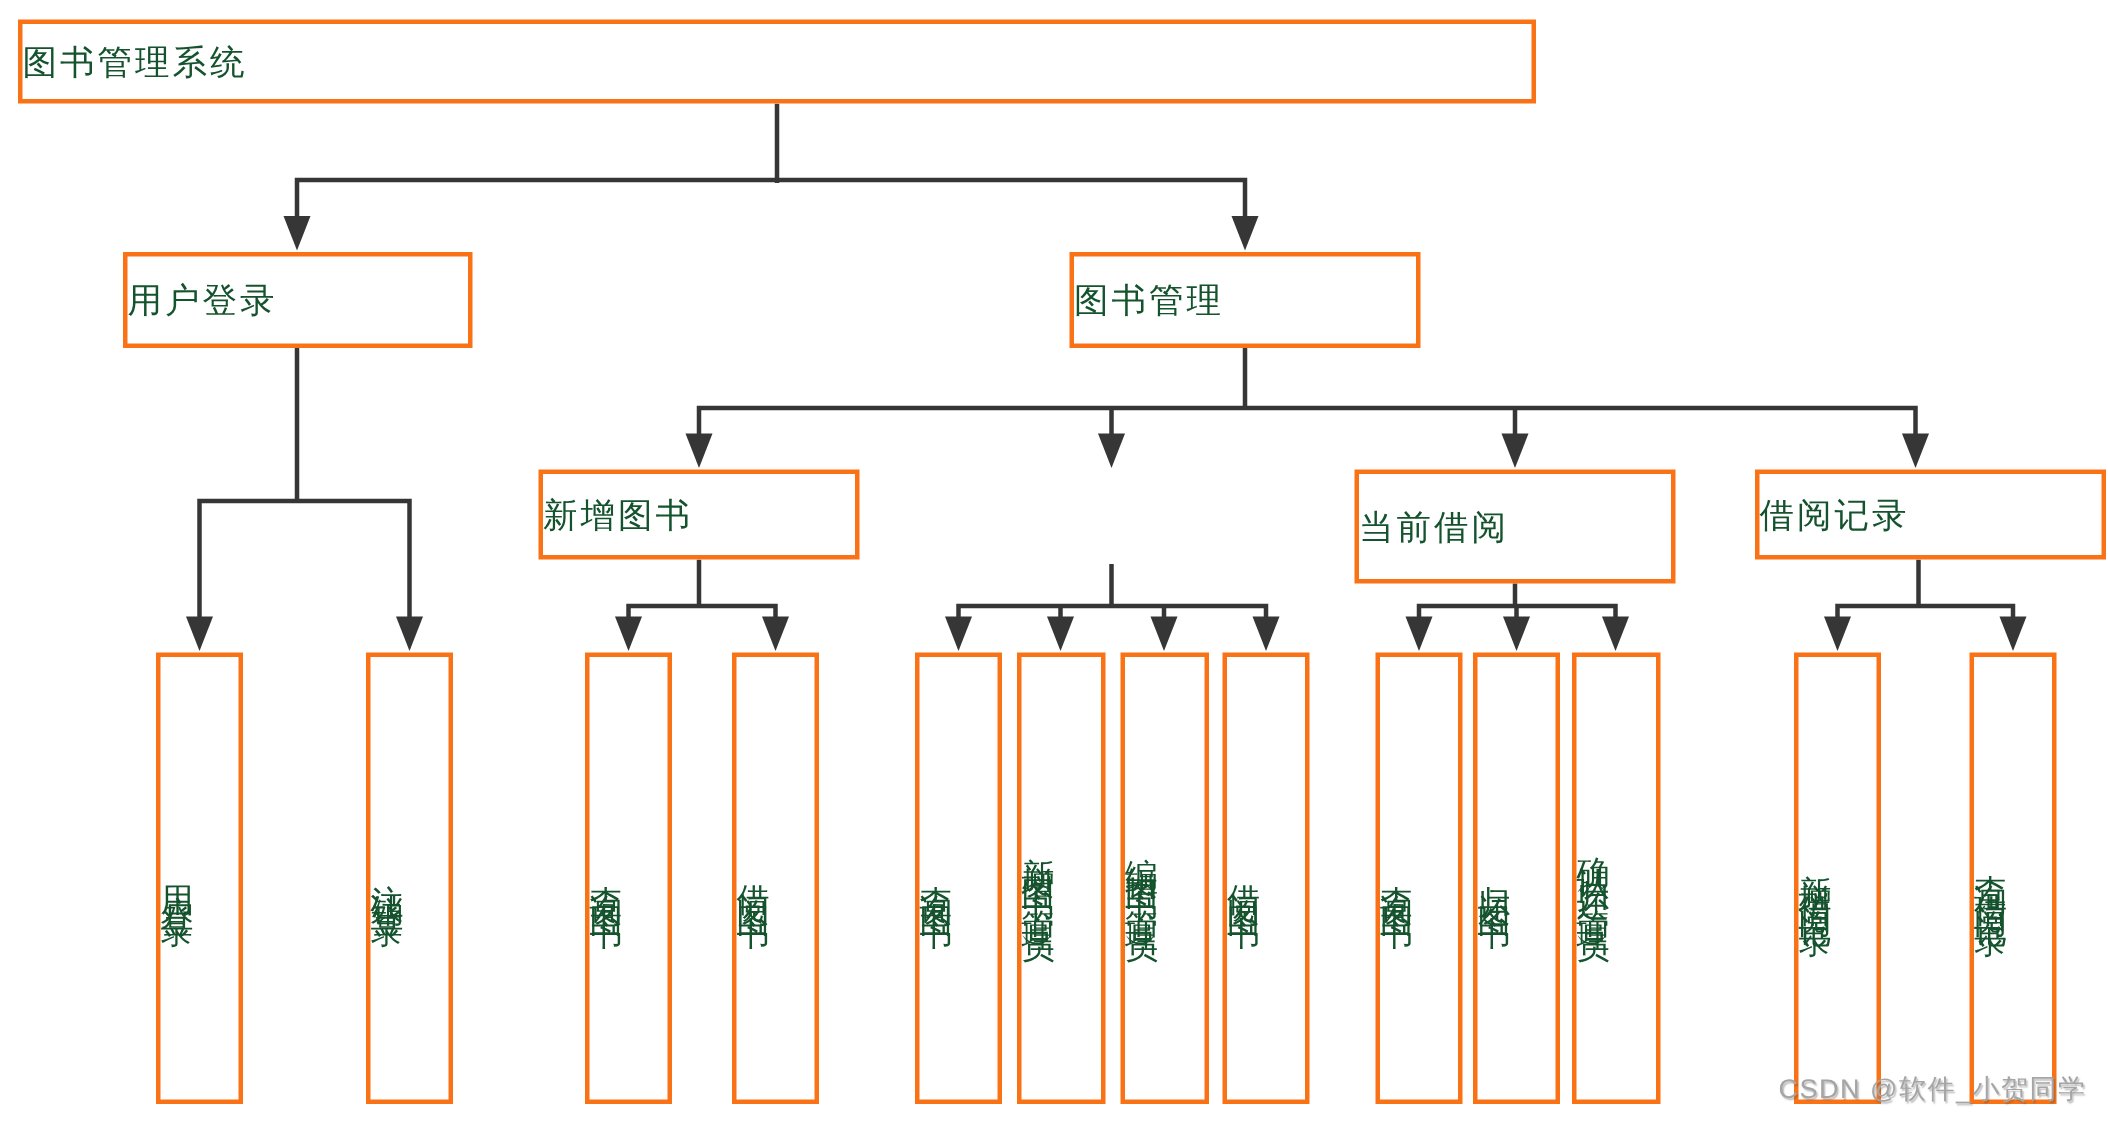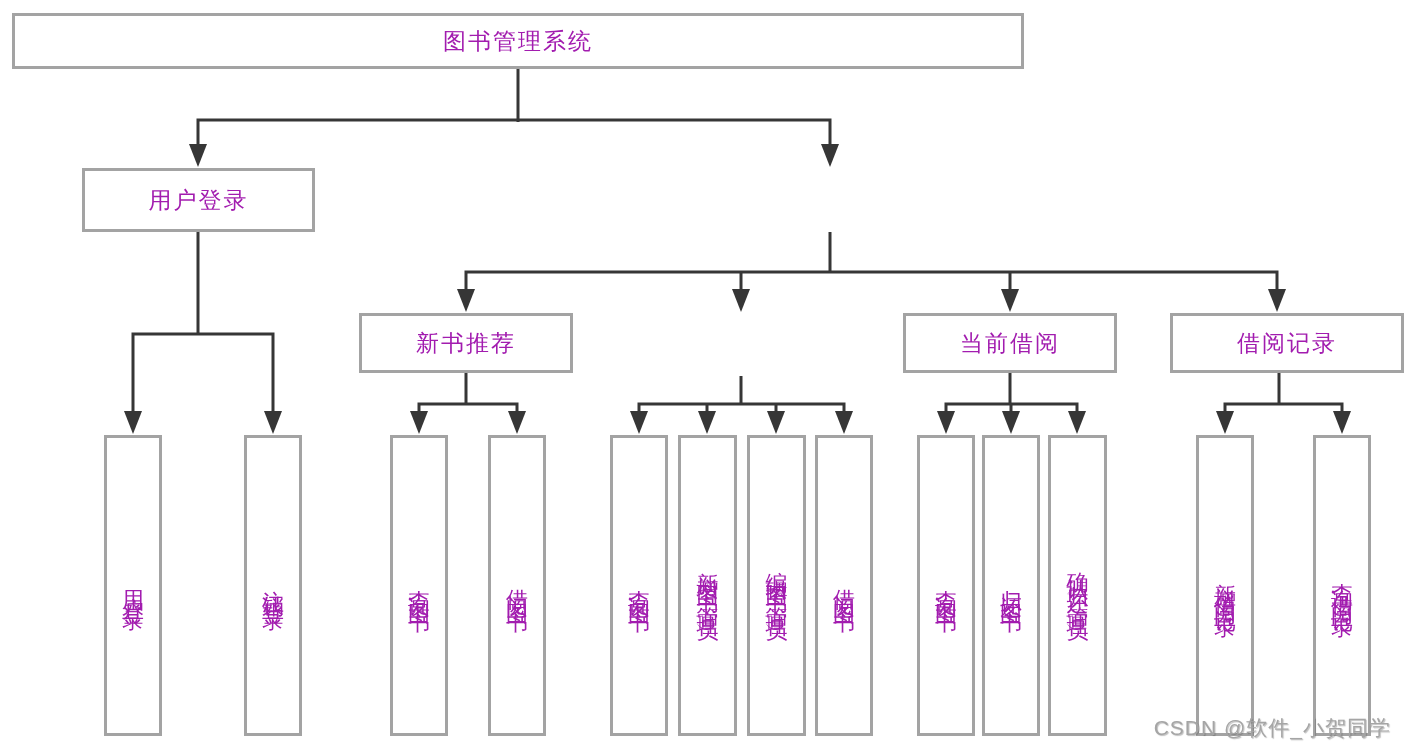--- a/index.html
+++ b/index.html
@@ -17,44 +17,44 @@
   }
   .connectors {
     position: absolute;
     left: 0;
     top: 0;
     z-index: 1;
   }
   .node {
     position: absolute;
     background: #ffffff;
-    border: 3px solid #a3a3a3;
+    border: 3px solid #f97316;
     display: flex;
     align-items: center;
-    justify-content: center;
+    justify-content: flex-start;
     z-index: 2;
     font-size: 23px;
     letter-spacing: 2px;
-    color: #a21caf;
+    color: #14532d;
     white-space: nowrap;
   }
   .leaf .vtext {
     writing-mode: vertical-rl;
     text-orientation: mixed;
     font-size: 22px;
     letter-spacing: 7px;
     line-height: 1;
     white-space: nowrap;
   }
   .watermark {
     position: absolute;
     top: 714px;
     right: 14px;
     z-index: 5;
-    font-size: 21px;
+    font-size: 18px;
     letter-spacing: 1px;
     color: #a5a5a5;
     text-shadow: 1px 1px 1px rgba(70,70,70,0.35);
     white-space: nowrap;
   }
 </style>
 </head>
 <body>
 
 <div class="canvas">
@@ -119,25 +119,28 @@
     </g>
   </svg>
 
   <div class="node" style="left:12px; top:13px; width:1012px; height:56px;">
     <span>图书管理系统</span>
   </div>
 
   <div class="node" style="left:82px; top:168px; width:233px; height:64px;">
     <span>用户登录</span>
   </div>
+  <div class="node" style="left:713px; top:168px; width:234px; height:64px;">
+    <span>图书管理</span>
+  </div>
 
   <div class="node" style="left:359px; top:313px; width:214px; height:60px;">
-    <span>新书推荐</span>
+    <span>新增图书</span>
   </div>
-  <div class="node" style="left:903px; top:313px; width:214px; height:60px;">
+  <div class="node" style="left:903px; top:313px; width:214px; height:76px;">
     <span>当前借阅</span>
   </div>
   <div class="node" style="left:1170px; top:313px; width:234px; height:60px;">
     <span>借阅记录</span>
   </div>
 
   <div class="node leaf" style="left:104px; top:435px; width:58px; height:301px;">
     <span class="vtext">用户登录</span>
   </div>
   <div class="node leaf" style="left:244px; top:435px; width:58px; height:301px;">

